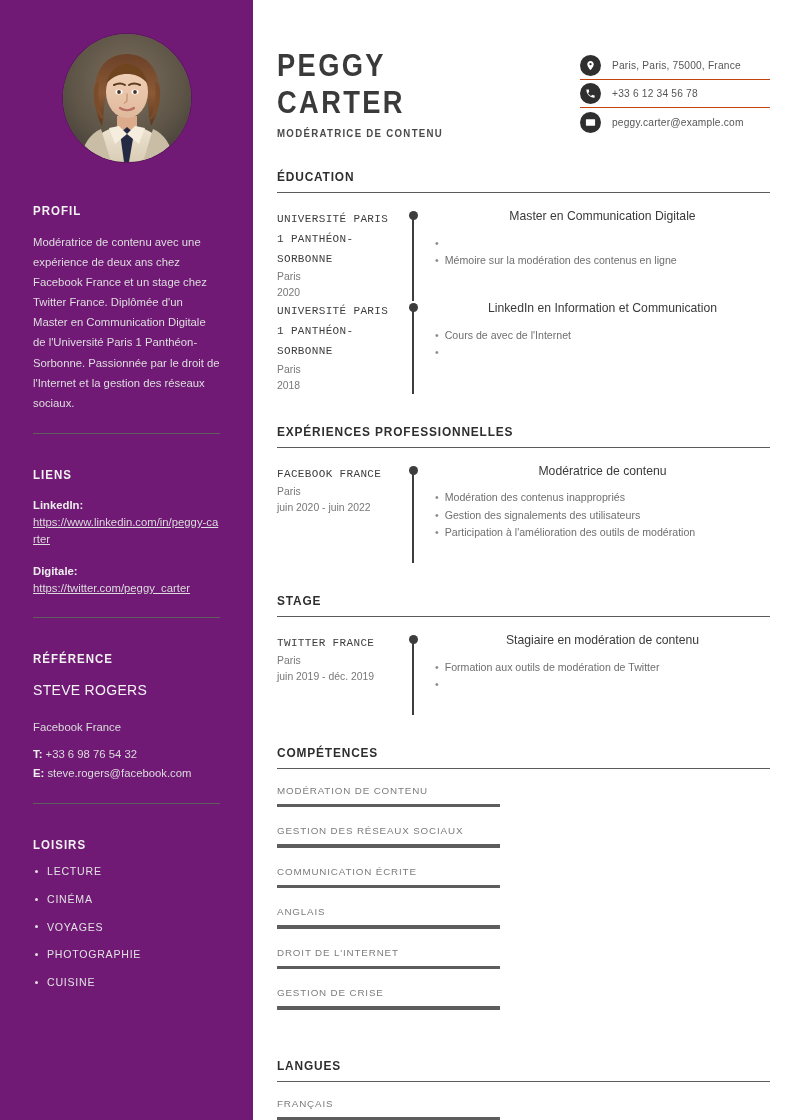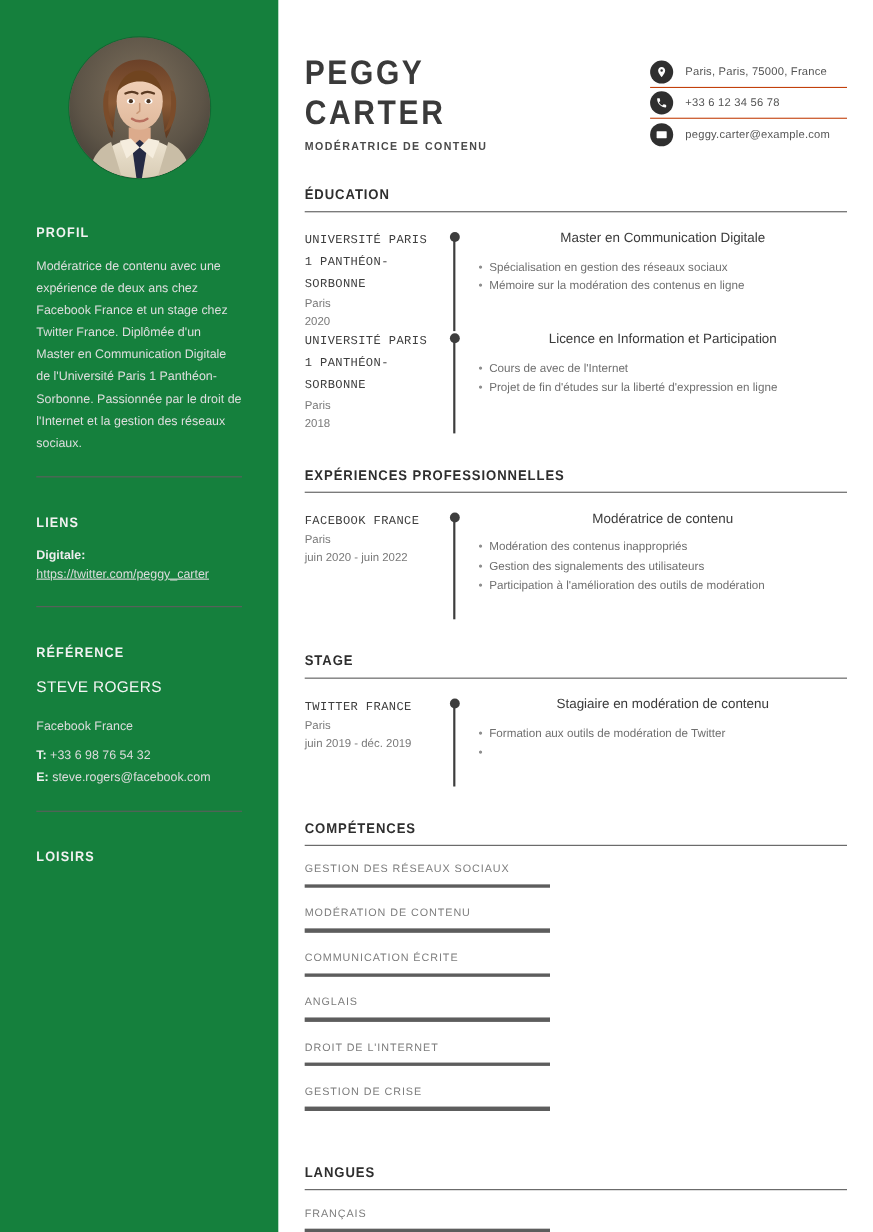--- a/index.html
+++ b/index.html
@@ -18,21 +18,21 @@
     height: 1120px;
     background: #ffffff;
     overflow: hidden;
     display: flex;
   }
 
   
   .sidebar {
     width: 253px;
     min-width: 253px;
-    background: #15803d;
+    background: #701a75;
     color: #e8e8e8;
     padding: 0 0 20px 0;
     position: relative;
   }
 
   .photo-wrap {
     display: flex;
     justify-content: center;
     padding-top: 34px;
     padding-bottom: 8px;
@@ -137,21 +137,20 @@
     padding: 0 24px 0 24px;
     position: relative;
   }
 
   
   .hdr {
     display: flex;
     padding-top: 48px;
     padding-bottom: 0;
     align-items: flex-start;
-    gap: 11px;
   }
   .hdr-left { width: 285px; }
 
   .name {
     font-family: "Liberation Sans Narrow", "Liberation Sans", sans-serif;
     font-weight: bold;
     font-size: 31px;
     line-height: 1.18;
     letter-spacing: 2.7px;
     color: #3a3a3a;
@@ -392,39 +391,65 @@
     </div>
 
     <div class="sb-inner">
 
       <div class="sb-heading">PROFIL</div>
       <div class="sb-body">Modératrice de contenu avec une expérience de deux ans chez Facebook France et un stage chez Twitter France. Diplômée d'un Master en Communication Digitale de l'Université Paris 1 Panthéon-Sorbonne. Passionnée par le droit de l'Internet et la gestion des réseaux sociaux.</div>
       <div class="sb-divider"></div>
 
       <div class="sb-heading">LIENS</div>
       <div class="link-group">
+        <div class="link-label">LinkedIn:</div>
+        <a class="link-url" href="#">https://www.linkedin.com/in/peggy-carter</a>
+      </div>
+      <div class="link-group">
         <div class="link-label">Digitale:</div>
         <a class="link-url" href="#">https://twitter.com/peggy_carter</a>
       </div>
       <div class="sb-divider"></div>
 
       <div class="sb-heading">RÉFÉRENCE</div>
       <div class="ref-name">STEVE ROGERS</div>
       <div class="ref-company">Facebook France</div>
       <div class="ref-line">
         <b>T:</b>
         <span>+33 6 98 76 54 32</span>
       </div>
       <div class="ref-line">
         <b>E:</b>
         <span>steve.rogers@facebook.com</span>
       </div>
       <div class="sb-divider"></div>
 
       <div class="sb-heading">LOISIRS</div>
+      <div>
+        <div class="hobby">
+          <span class="dot"></span>
+          <span>LECTURE</span>
+        </div>
+        <div class="hobby">
+          <span class="dot"></span>
+          <span>CINÉMA</span>
+        </div>
+        <div class="hobby">
+          <span class="dot"></span>
+          <span>VOYAGES</span>
+        </div>
+        <div class="hobby">
+          <span class="dot"></span>
+          <span>PHOTOGRAPHIE</span>
+        </div>
+        <div class="hobby">
+          <span class="dot"></span>
+          <span>CUISINE</span>
+        </div>
+      </div>
 
     </div>
   </aside>
 
   <main class="main">
 
     <div class="hdr">
       <div class="hdr-left">
         <div class="name">PEGGY</div>
         <div class="name">CARTER</div>
@@ -470,48 +495,46 @@
           <div class="dates">2020</div>
         </div>
         <div class="entry-mid">
           <div class="tl-line"></div>
           <div class="tl-dot"></div>
         </div>
         <div class="entry-right">
           <div class="role">Master en Communication Digitale</div>
           <div class="bullet">
             <span class="bdot">•</span>
-            <span>Spécialisation en gestion des réseaux sociaux</span>
           </div>
           <div class="bullet">
             <span class="bdot">•</span>
             <span>Mémoire sur la modération des contenus en ligne</span>
           </div>
         </div>
       </div>
 
       <div class="entry">
         <div class="entry-left">
           <div class="org">UNIVERSITÉ PARIS 1 PANTHÉON-SORBONNE</div>
           <div class="loc">Paris</div>
           <div class="dates">2018</div>
         </div>
         <div class="entry-mid">
           <div class="tl-line"></div>
           <div class="tl-dot"></div>
         </div>
         <div class="entry-right">
-          <div class="role">Licence en Information et Participation</div>
+          <div class="role">LinkedIn en Information et Communication</div>
           <div class="bullet">
             <span class="bdot">•</span>
             <span>Cours de avec de l'Internet</span>
           </div>
           <div class="bullet">
             <span class="bdot">•</span>
-            <span>Projet de fin d'études sur la liberté d'expression en ligne</span>
           </div>
         </div>
       </div>
     </section>
 
     <section class="section">
       <div class="sec-title">EXPÉRIENCES PROFESSIONNELLES</div>
       <div class="sec-rule"></div>
 
       <div class="entry">
@@ -567,27 +590,27 @@
           </div>
         </div>
       </div>
     </section>
 
     <section class="section">
       <div class="sec-title">COMPÉTENCES</div>
       <div class="sec-rule"></div>
       <div class="skill-grid">
         <div class="skill">
-          <div class="skill-name">GESTION DES RÉSEAUX SOCIAUX</div>
+          <div class="skill-name">MODÉRATION DE CONTENU</div>
           <div class="skill-track">
               <div class="skill-fill" style="width: 100%;"></div>
             </div>
         </div>
         <div class="skill">
-          <div class="skill-name">MODÉRATION DE CONTENU</div>
+          <div class="skill-name">GESTION DES RÉSEAUX SOCIAUX</div>
           <div class="skill-track">
               <div class="skill-fill" style="width: 100%;"></div>
             </div>
         </div>
         <div class="skill">
           <div class="skill-name">COMMUNICATION ÉCRITE</div>
           <div class="skill-track">
               <div class="skill-fill" style="width: 100%;"></div>
             </div>
         </div>

